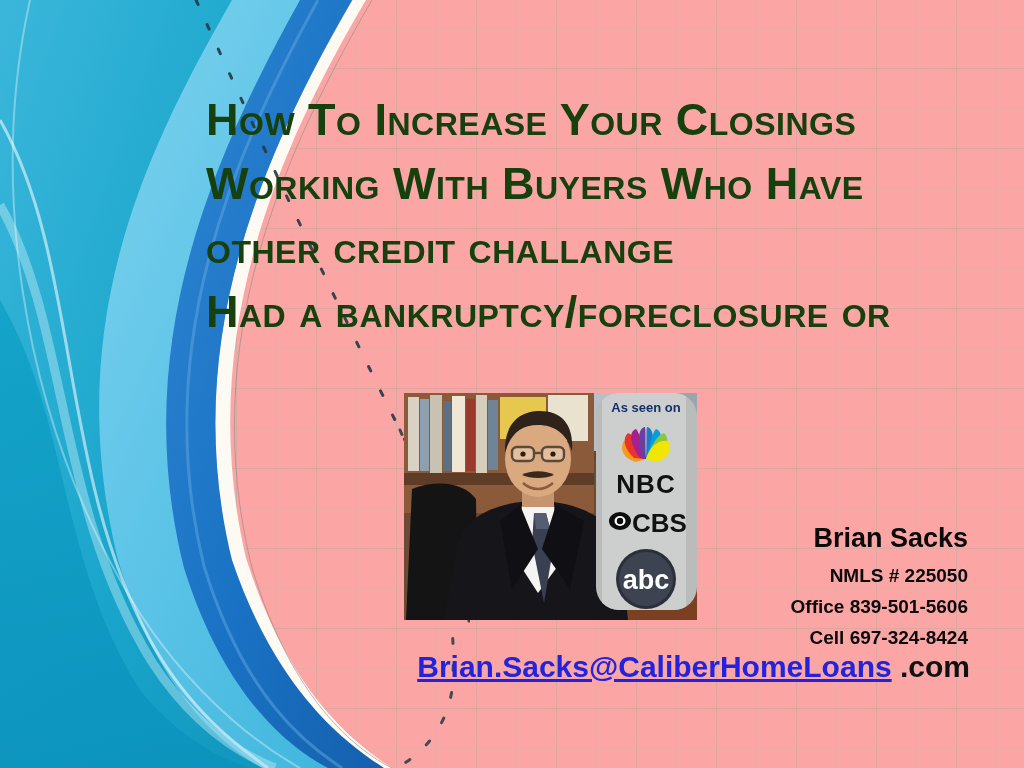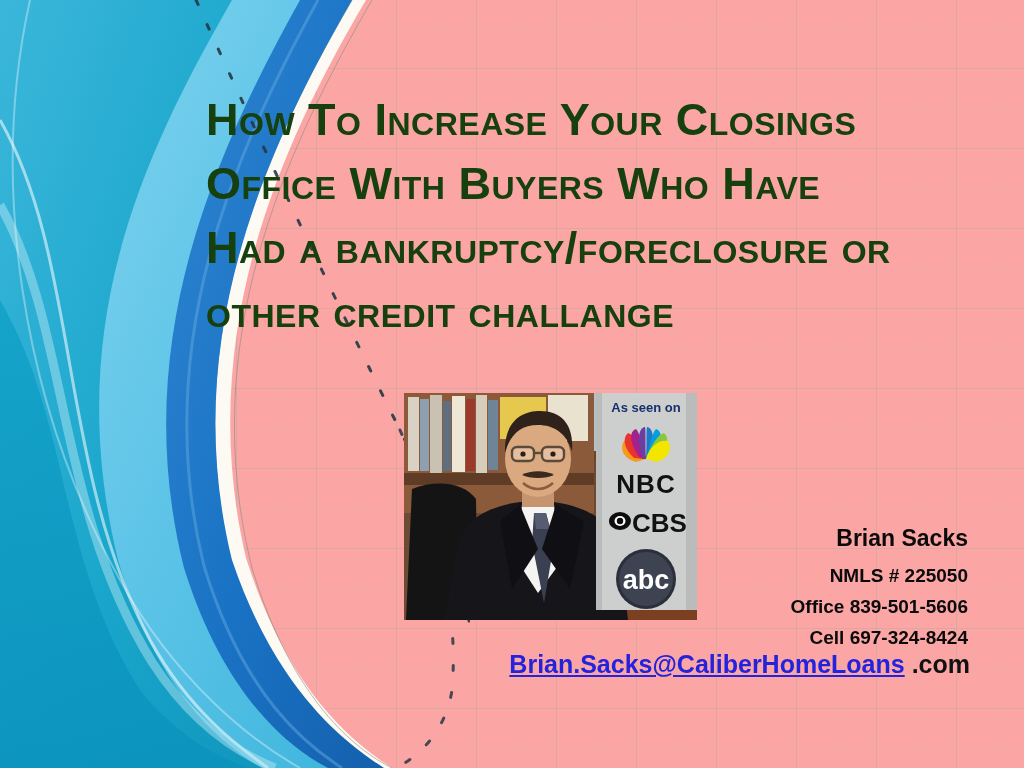--- a/index.html
+++ b/index.html
@@ -40,31 +40,32 @@
   #title .ln{display:block;white-space:nowrap;}
   
   #photo{
     position:absolute;left:404px;top:393px;width:293px;height:227px;
     overflow:hidden;background:#2a1a14;
   }
   #photo svg{display:block;}
   #logos{
     position:absolute;left:596px;top:393px;width:101px;height:217px;
     overflow:hidden;
+    border-radius:23px;
   }
   
   #contact{
     position:absolute;right:56px;top:522px;width:500px;
     text-align:right;color:#0a0a0a;font-weight:bold;
   }
-  #nameline{font-size:23px;line-height:33px;margin-bottom:5px;}
+  #nameline{font-size:27px;line-height:33px;margin-bottom:5px;}
   #contact .big{font-size:19px;line-height:31px;white-space:nowrap;}
   #emailline{
     position:absolute;right:54px;top:650px;
-    font-size:25px;font-weight:bold;white-space:nowrap;color:#111;
+    font-size:30px;font-weight:bold;white-space:nowrap;color:#111;
   }
   #emailline a{color:#2323dd;text-decoration:underline;}
 </style>
 </head>
 <body>
 
 <div id="slide">
 
   <div id="grid"></div>
 
@@ -114,23 +115,23 @@
              L384,768 C344,742 276,690 232,560 C178,340 266,150 352,0 Z" fill="url(#gBlue)"></path>
 
     <path d="M318,0 C232,156 150,348 204,566 C244,698 308,746 342,768" fill="none" stroke="#5fa8e0" stroke-width="3" opacity="0.5"></path>
 
     <path d="M196,0 C250,120 330,290 400,430 C440,512 470,580 470,640" fill="none" stroke="#243844" stroke-width="3" stroke-dasharray="5 22" stroke-linecap="round" opacity="0.9"></path>
     <path d="M400,430 C430,500 460,600 452,690 C446,730 420,756 396,768" fill="none" stroke="#243844" stroke-width="3" stroke-dasharray="5 22" stroke-linecap="round" opacity="0.85"></path>
   </svg>
 
   <div id="title">
     <span class="ln">How To Increase Your Closings</span>
-    <span class="ln">Office With Buyers Who Have</span>
+    <span class="ln">Working With Buyers Who Have</span>
+    <span class="ln">other credit challange</span>
     <span class="ln">Had a bankruptcy/foreclosure or</span>
-    <span class="ln">other credit challange</span>
   </div>
 
   <div id="photo">
     <svg width="293" height="227" viewBox="0 0 293 227">
 
       <rect x="0" y="0" width="293" height="227" fill="#6d4a33"></rect>
       <rect x="0" y="0" width="190" height="120" fill="#8a5a3a"></rect>
 
       <g>
         <rect x="4" y="4" width="11" height="74" fill="#d9d2c4"></rect>

